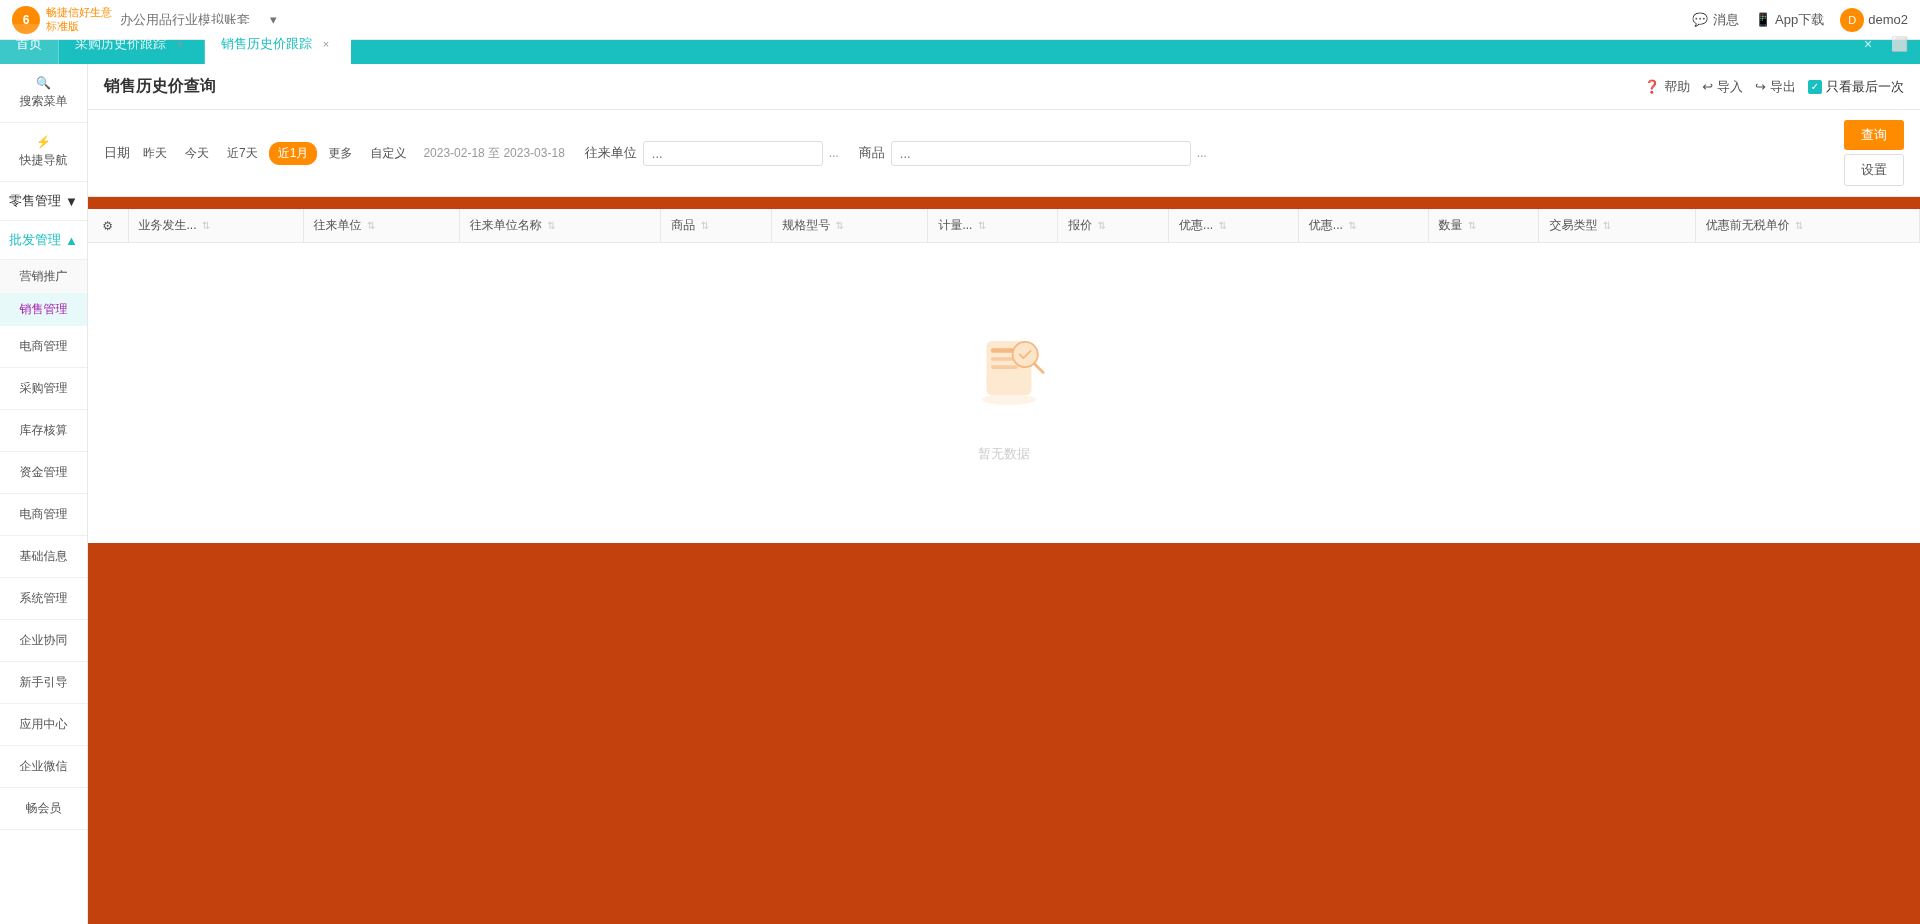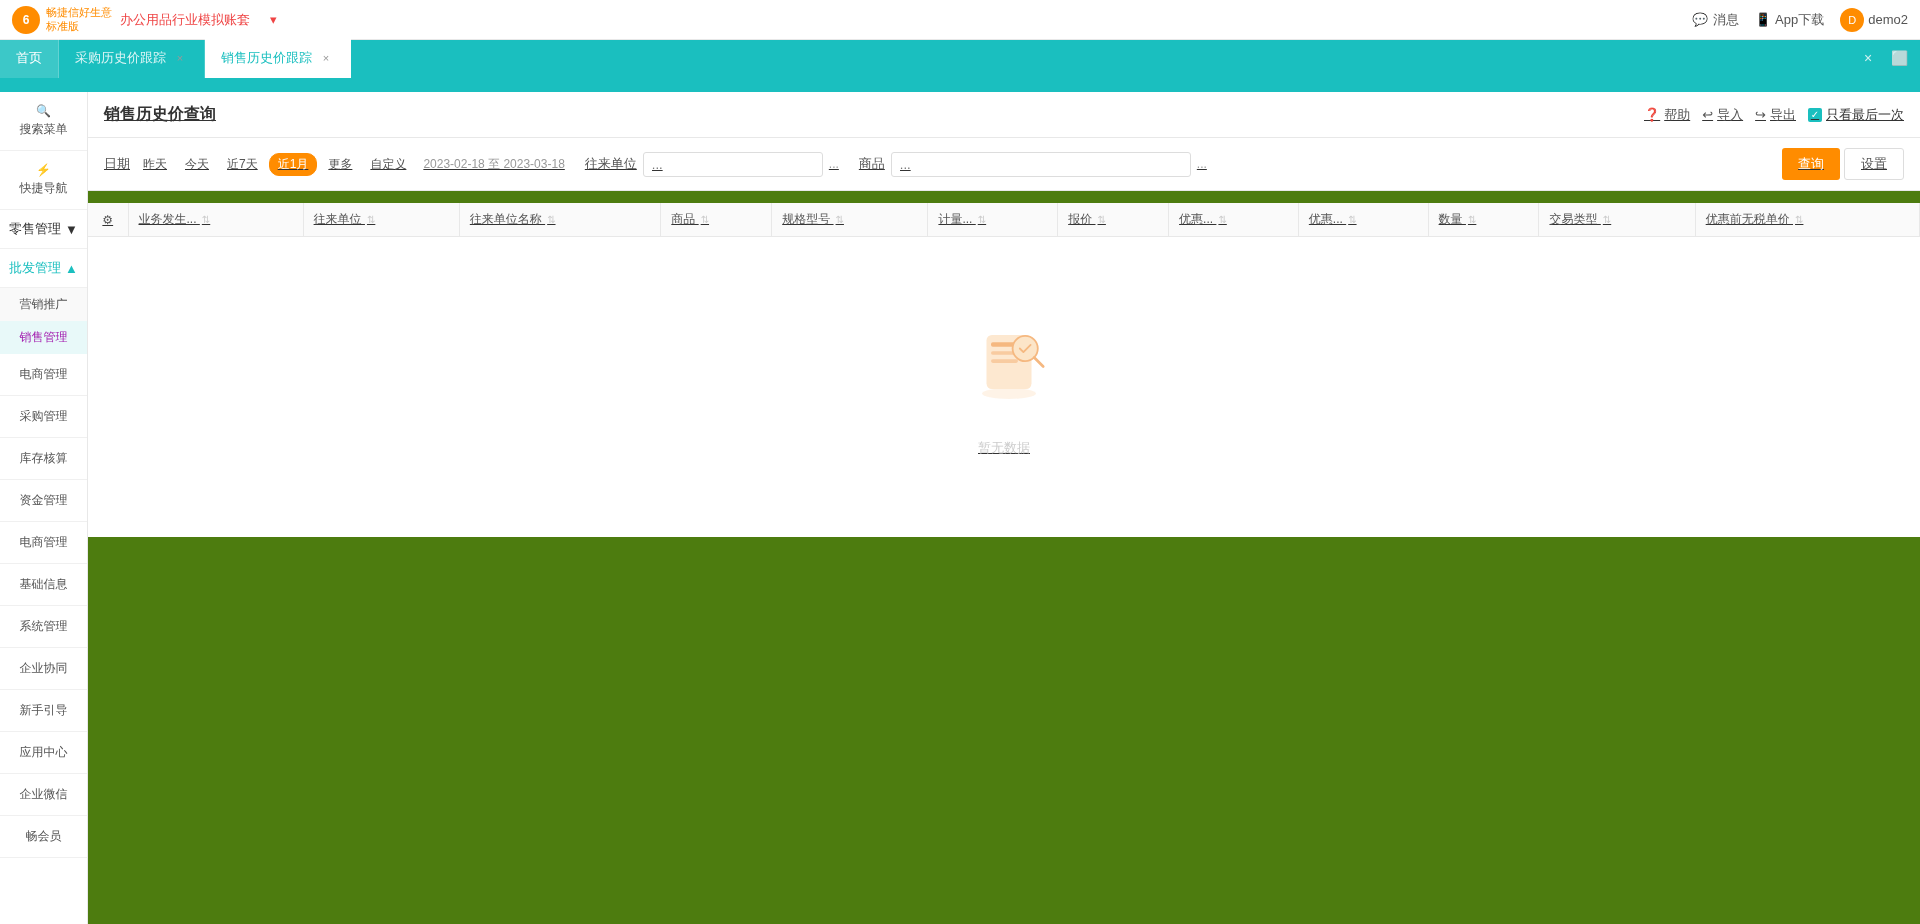--- a/index.html
+++ b/index.html
@@ -4,68 +4,68 @@
   <style>
     * { margin: 0; padding: 0; box-sizing: border-box; }
     body { font-family: 'Microsoft YaHei', Arial, sans-serif; font-size: 13px; background: #f5f5f5; color: #333; width: 1920px; height: 924px; overflow: hidden; display: flex; flex-direction: column; }
 
     
     .topbar { height: 40px; background: #fff; display: flex; align-items: center; padding: 0 12px; border-bottom: 1px solid #e8e8e8; justify-content: space-between; }
     .topbar-left { display: flex; align-items: center; gap: 8px; }
     .logo-area { display: flex; align-items: center; gap: 6px; }
     .logo-circle { width: 28px; height: 28px; background: #ff8c00; border-radius: 50%; display: flex; align-items: center; justify-content: center; color: white; font-size: 12px; font-weight: bold; }
     .brand-text { font-size: 11px; color: #ff8c00; line-height: 1.2; }
-    .workspace-selector { display: flex; align-items: center; gap: 20px; font-size: 13px; color: #ef4444; cursor: pointer; }
+    .workspace-selector { display: flex; align-items: center; gap: 20px; font-size: 13px; color: #737373; cursor: pointer; }
     .topbar-right { display: flex; align-items: center; gap: 16px; font-size: 13px; color: #555; }
     .topbar-right-item { display: flex; align-items: center; gap: 4px; cursor: pointer; }
     .avatar { width: 24px; height: 24px; border-radius: 50%; background: #ff8c00; display: flex; align-items: center; justify-content: center; color: white; font-size: 11px; }
 
     
-    .tabbar { height: 52px; background: #1abfbf; display: flex; align-items: center; padding: 0 0 16px 0; }
+    .tabbar { height: 24px; background: #1abfbf; display: flex; align-items: center; padding: 0 0 16px 0; }
     .tab { height: 40px; display: flex; align-items: center; padding: 0 16px; cursor: pointer; font-size: 13px; color: rgba(255,255,255,0.85); gap: 6px; border-right: 1px solid rgba(255,255,255,0.2); }
     .tab.home { background: rgba(255,255,255,0.15); color: white; font-weight: 500; }
     .tab.active { background: #fff; color: #1abfbf; font-weight: 500; }
     .tab-close { width: 16px; height: 16px; display: flex; align-items: center; justify-content: center; border-radius: 50%; font-size: 11px; color: #999; }
     .tab-right-controls { margin-left: auto; display: flex; align-items: center; gap: 8px; padding-right: 8px; }
     .tab-control-btn { width: 24px; height: 24px; display: flex; align-items: center; justify-content: center; color: rgba(255,255,255,0.8); font-size: 14px; cursor: pointer; }
 
     
     .main { display: flex; flex: 1; overflow: hidden; }
 
     
     .sidebar { width: 88px; background: #fff; border-right: 1px solid #e8e8e8; display: flex; flex-direction: column; overflow-y: auto; }
     .sidebar-item { padding: 12px 4px; text-align: center; cursor: pointer; font-size: 12px; color: #555; display: flex; flex-direction: column; align-items: center; gap: 3px; border-bottom: 1px solid #f0f0f0; }
     .sidebar-item.section-header { font-size: 13px; font-weight: 500; color: #333; padding: 10px 8px; display: flex; flex-direction: row; justify-content: center; align-items: center; gap: 4px; }
     .sidebar-item.section-header.expanded { color: #1abfbf; }
     .sidebar-sub-item { padding: 8px 4px; text-align: center; cursor: pointer; font-size: 12px; color: #555; background: #f9f9f9; }
     .sidebar-sub-item.active { color: #a21caf; background: #e8f9f9; }
 
     
-    .content { flex: 1; padding: 0; overflow: auto; background: #4d7c0f; text-decoration: underline; }
+    .content { flex: 1; padding: 0; overflow: auto; background: #c2410c; }
     .page-header { background: #fff; padding: 12px 16px 0 16px; border-bottom: 1px solid #e8e8e8; }
     .page-title-bar { display: flex; align-items: center; justify-content: space-between; padding-bottom: 12px; }
     .page-title { font-size: 16px; font-weight: bold; color: #333; }
     .page-actions { display: flex; align-items: center; gap: 12px; font-size: 13px; color: #555; }
     .page-action { display: flex; align-items: center; gap: 4px; cursor: pointer; }
     .checkbox-label { display: flex; align-items: center; gap: 4px; font-size: 13px; color: #333; cursor: pointer; }
     .checkbox-checked { width: 14px; height: 14px; background: #1abfbf; border-radius: 2px; display: flex; align-items: center; justify-content: center; color: white; font-size: 10px; }
 
     
     .search-bar { background: #fff; padding: 10px 16px; border-bottom: 1px solid #e8e8e8; display: flex; align-items: center; gap: 20px; }
     .search-field { display: flex; align-items: center; gap: 6px; }
     .search-label { font-size: 13px; color: #555; white-space: nowrap; }
     .date-buttons { display: flex; align-items: flex-end; gap: 4px; }
     .date-btn { padding: 2px 6px; border-radius: 3px; font-size: 12px; cursor: pointer; color: #555; border: 1px solid transparent; }
     .date-btn.active { background: #ff8c00; color: white; border-color: #ff8c00; border-radius: 10px; padding: 2px 8px; }
     .date-range { font-size: 12px; color: #999; margin-left: 4px; }
     .search-input { border: 1px solid #ddd; border-radius: 3px; padding: 4px 8px; font-size: 13px; width: 200px; color: #333; }
     .search-more { color: #999; font-size: 12px; cursor: pointer; }
     .query-btn { background: #ff8c00; color: white; border: none; border-radius: 3px; padding: 6px 16px; font-size: 13px; cursor: pointer; }
     .settings-btn { background: white; color: #555; border: 1px solid #ddd; border-radius: 3px; padding: 6px 16px; font-size: 13px; cursor: pointer; }
-    .btn-group { display: flex; flex-direction: row; gap: 4px; }
+    .btn-group { display: flex; flex-direction: column; gap: 4px; }
     .spacer { flex: 1; }
 
     
     .table-container { margin: 12px 0 0 0; background: #fff; }
     .data-table { width: 100%; border-collapse: collapse; }
     .data-table th { background: #fafafa; padding: 8px 10px; font-size: 12px; color: #555; font-weight: 500; border-bottom: 1px solid #e8e8e8; border-right: 1px solid #e8e8e8; text-align: left; white-space: nowrap; cursor: pointer; }
     .data-table th:first-child { width: 40px; text-align: center; }
     .data-table th .sort-icon { color: #ccc; font-size: 10px; margin-left: 2px; }
     .gear-th { width: 36px; text-align: center; }
 

